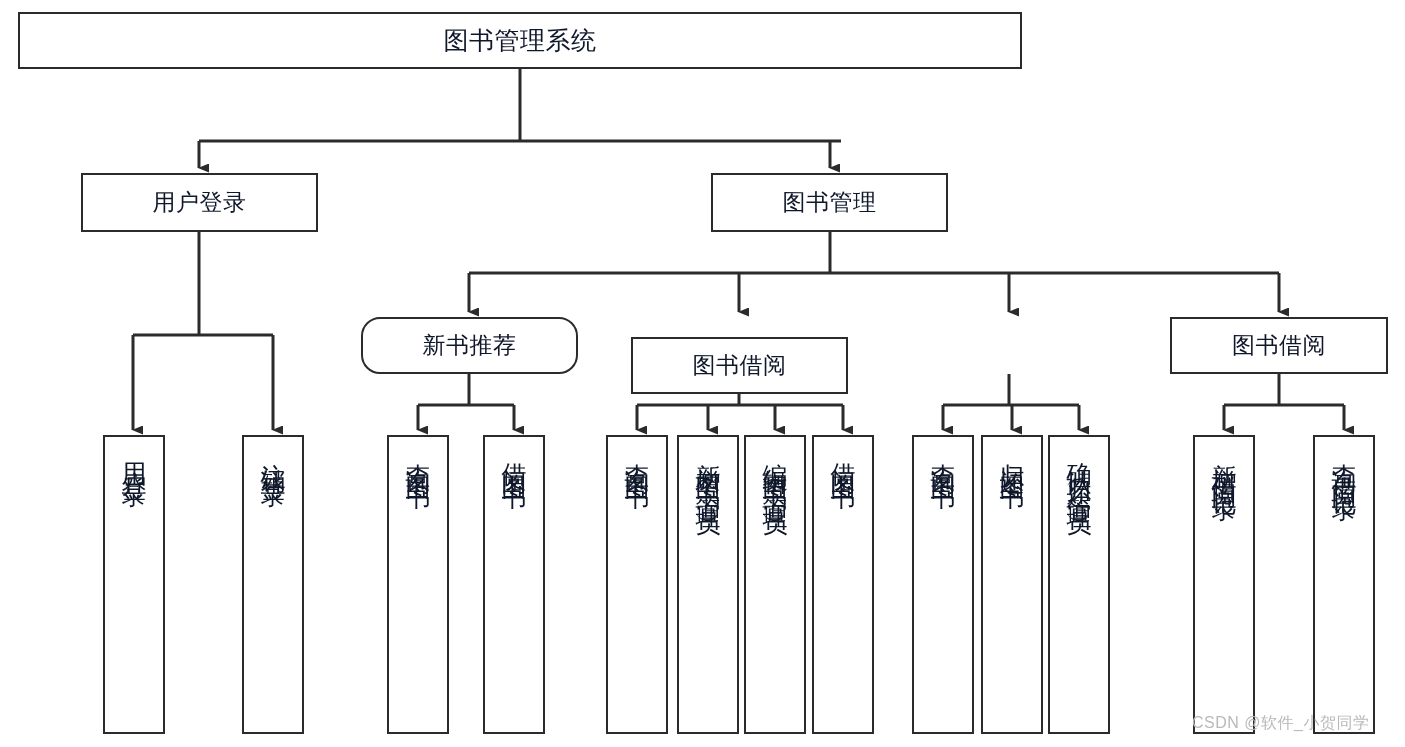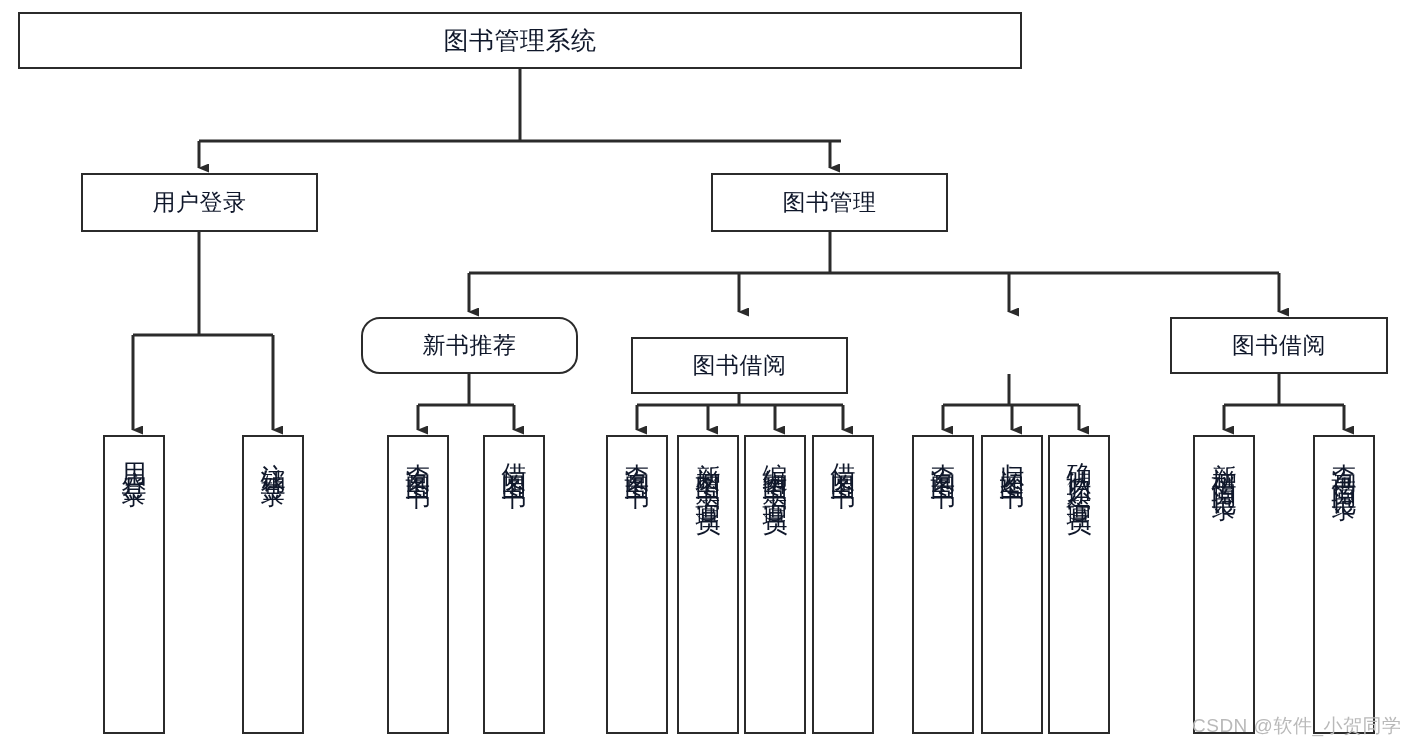--- a/index.html
+++ b/index.html
@@ -61,21 +61,21 @@
     white-space: nowrap;
     max-height: 286px;
   }
   .node-leaf.tall .label {
     max-height: 292px;
   }
   .watermark {
     position: absolute;
     left: 1192px;
     top: 713px;
-    font-size: 19px;
+    font-size: 16px;
     color: #b9b9b9;
     white-space: nowrap;
     z-index: 3;
     letter-spacing: 0.5px;
   }
 </style>
 </head>
 <body>
 
 <div id="diagram-root">

